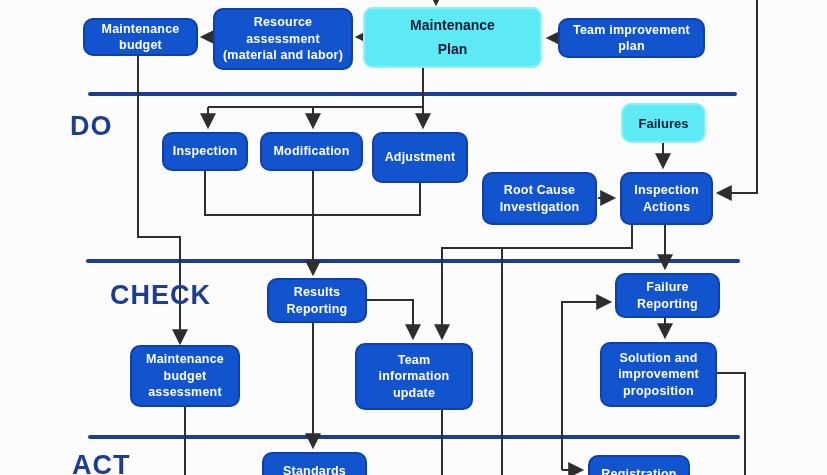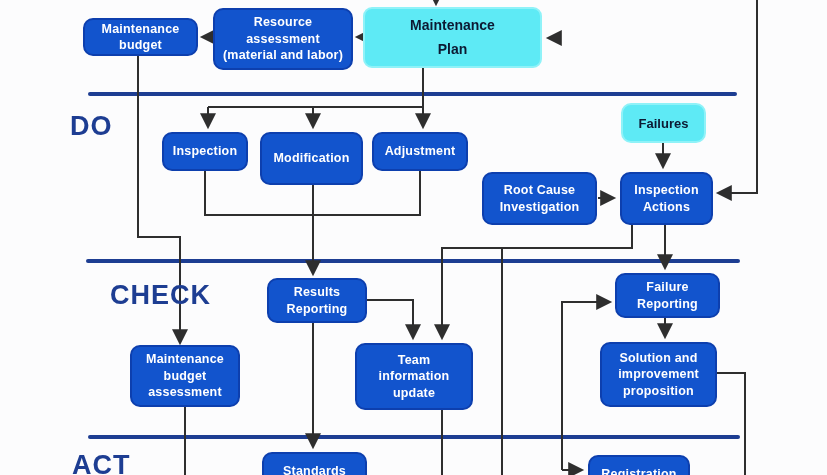--- a/index.html
+++ b/index.html
@@ -34,22 +34,22 @@
   .cyan{
     background:#5eeaf5;border:2px solid #8ff2f8;color:#0c1a33;
     font-weight:700;font-size:13px;
   }
   #n-maintenance-plan{left:363px;top:7px;width:179px;height:61px;font-size:14px;line-height:1.7;border-radius:9px;}
   #n-failures{left:621px;top:103px;width:85px;height:40px;}
   #n-maintenance-budget{left:83px;top:18px;width:115px;height:38px;}
   #n-resource-assessment{left:213px;top:8px;width:140px;height:62px;}
   #n-team-improvement-plan{left:558px;top:18px;width:147px;height:40px;}
   #n-inspection{left:162px;top:132px;width:86px;height:39px;}
-  #n-modification{left:260px;top:132px;width:103px;height:53px;}
-  #n-adjustment{left:372px;top:132px;width:96px;height:39px;}
+  #n-modification{left:260px;top:132px;width:103px;height:39px;}
+  #n-adjustment{left:372px;top:132px;width:96px;height:51px;}
   #n-root-cause{left:482px;top:172px;width:115px;height:53px;}
   #n-corrective-actions{left:620px;top:172px;width:93px;height:53px;}
   #n-results-reporting{left:267px;top:278px;width:100px;height:45px;}
   #n-failure-reporting{left:615px;top:273px;width:105px;height:45px;}
   #n-mb-assessment{left:130px;top:345px;width:110px;height:62px;}
   #n-team-info-update{left:355px;top:343px;width:118px;height:67px;justify-content:center;}
   #n-solution{left:600px;top:342px;width:117px;height:65px;}
   #n-standards{left:262px;top:452px;width:105px;height:38px;}
   #n-registration{left:588px;top:455px;width:102px;height:38px;}
 </style>
@@ -105,20 +105,24 @@
     </div>
   <div class="node blue" id="n-resource-assessment">
       <span>Resource
 assessment
 (material and labor)</span>
     </div>
   <div class="node cyan" id="n-maintenance-plan">
       <span>Maintenance
 Plan</span>
     </div>
+  <div class="node blue" id="n-team-improvement-plan">
+      <span>Team improvement
+plan</span>
+    </div>
   <div class="node blue" id="n-inspection">
       <span>Inspection</span>
     </div>
   <div class="node blue" id="n-modification">
       <span>Modification</span>
     </div>
   <div class="node blue" id="n-adjustment">
       <span>Adjustment</span>
     </div>
   <div class="node cyan" id="n-failures">

